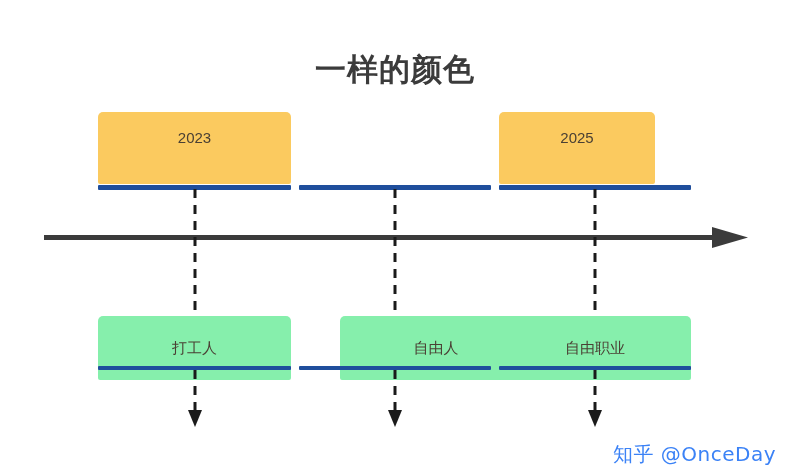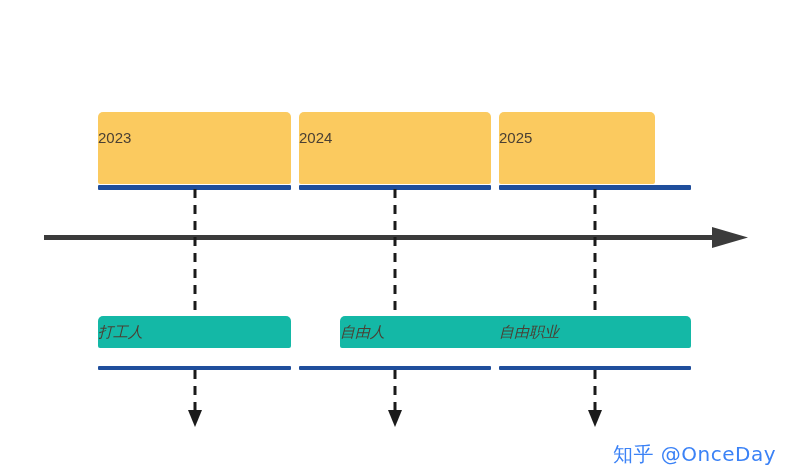--- a/index.html
+++ b/index.html
@@ -33,20 +33,21 @@
     font-family: "DejaVu Sans", "Liberation Sans", sans-serif;
   }
 
   
   .card {
     position: absolute;
     box-sizing: border-box;
     border-radius: 5px 5px 2px 2px;
     display: flex;
     align-items: center;
+    justify-content: center;
   }
   .card-label {
     color: #4a4034;
     line-height: 1;
     user-select: none;
   }
   .card-underline {
     position: absolute;
     left: 0;
     height: 4px;
@@ -63,23 +64,22 @@
     font-size: 15px;
     padding-bottom: 22px;
   }
   .top-underline {
     top: 185px;
     height: 5px;
   }
 
   .bottom-card {
     top: 316px;
-    height: 32px;
-    background: #14b8a6;
-    font-style: italic;
+    height: 64px;
+    background: #86efac;
   }
   .bottom-card .card-label {
     font-size: 15px;
     font-family: "DejaVu Sans", "Liberation Sans", sans-serif;
   }
   .bottom-underline {
     top: 366px;
     height: 4px;
   }
 
@@ -110,29 +110,27 @@
     white-space: nowrap;
     font-family: "DejaVu Sans", "Liberation Sans", sans-serif;
     user-select: none;
   }
 </style>
 </head>
 <body>
 
 <div id="canvas">
 
+  <div id="diagram-title">一样的颜色</div>
 
   <div class="card top-card" style="left:98px;  width:193px;">
     <span class="card-label">2023</span>
   </div>
   <div class="card-underline top-underline" style="left:98px;  width:193px;"></div>
 
-  <div class="card top-card" style="left:299px; width:192px;">
-    <span class="card-label">2024</span>
-  </div>
   <div class="card-underline top-underline" style="left:299px; width:192px;"></div>
 
   <div class="card top-card" style="left:499px; width:156px;">
     <span class="card-label">2025</span>
   </div>
   <div class="card-underline top-underline" style="left:499px; width:192px;"></div>
 
   <div id="timeline-axis">
     <svg width="704" height="28" viewBox="0 0 704 28">
       <line x1="0" y1="13.5" x2="676" y2="13.5" stroke="#3b3b3b" stroke-width="5"></line>

